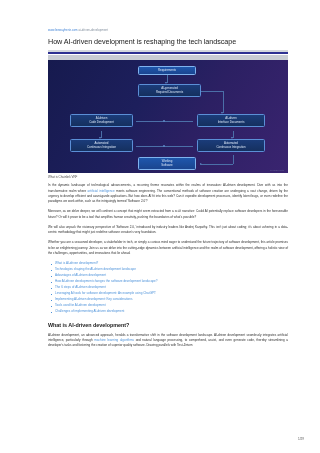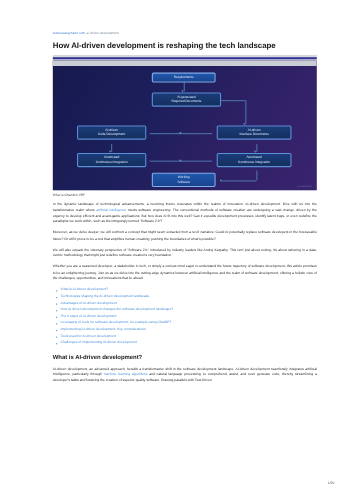--- a/index.html
+++ b/index.html
@@ -13,21 +13,21 @@
 
   .content { position: absolute; left: 48px; top: 0; width: 240px; }
 
   .source-line {
     font-size: 2.9px; line-height: 1.2; color: #3a7fd5;
     letter-spacing: .05px; padding-top: 29px; white-space: nowrap;
   }
   .source-line .muted { color:#7f8c9b; }
 
   .doc-title {
-    font-size: 7.2px; font-weight: bold; color: #1a1a1a;
+    font-size: 7.2px; font-weight: normal; color: #1a1a1a;
     letter-spacing: -.05px; margin-top: 5px; white-space: nowrap;
   }
 
   .rule-wrap { margin-top: 4px; }
   .rule-grey { height: 2px; background:#d4d8dd; }
   .rule-navy { height: 2px; background:#2e3192; }
 
   
   .figure { margin-top: 1px; width: 240px; height: 118px; position: relative; }
   .fig-canvas {

